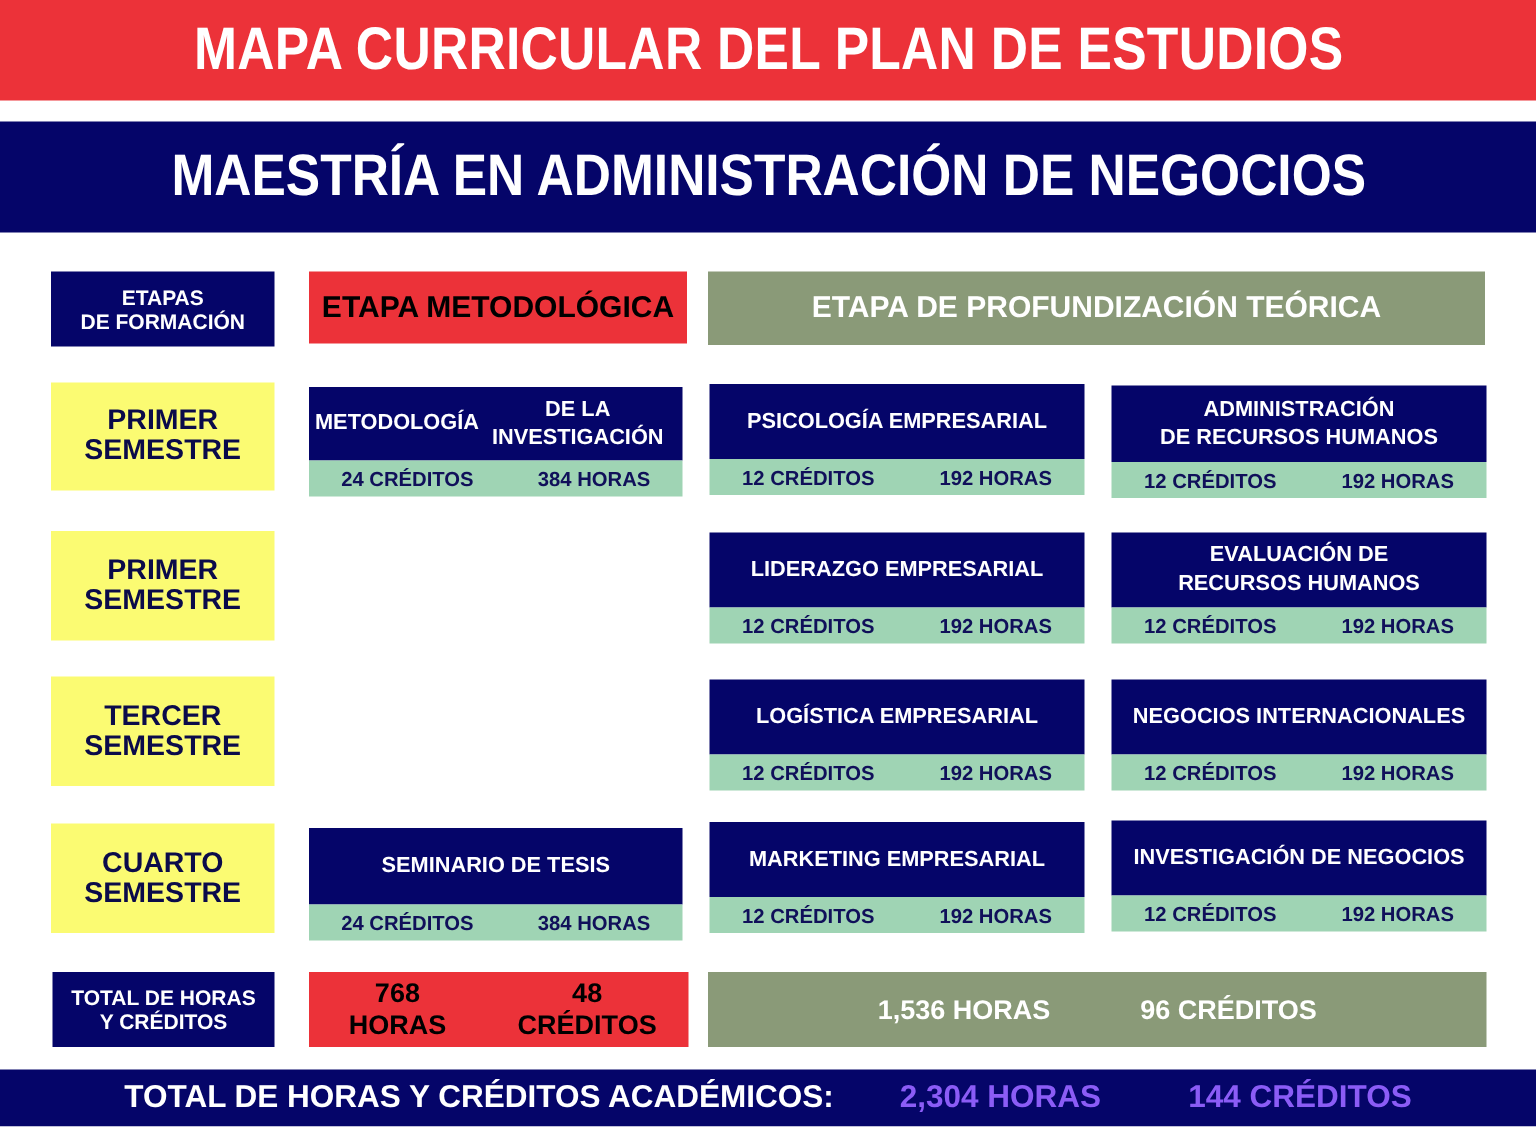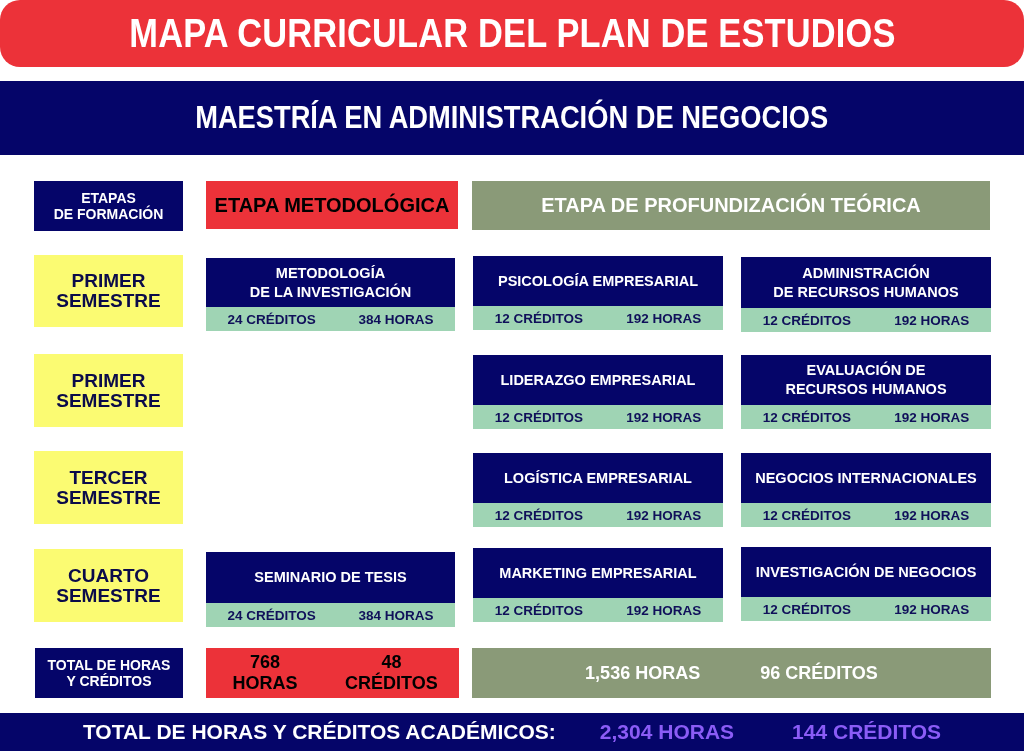--- a/index.html
+++ b/index.html
@@ -1,21 +1,21 @@
 <!DOCTYPE html>
 <html><head>
 <meta charset="utf-8">
 <style>
   html, body { margin:0; padding:0; }
   body { width:1024px; height:751px; background:#ffffff; position:relative; overflow:hidden; font-family:"Liberation Sans", sans-serif; }
   .abs { position:absolute; box-sizing:border-box; }
   .center { display:flex; align-items:center; justify-content:center; text-align:center; }
-  .title-bar { left:0; top:0; width:1024px; height:67px; background:#ec3239; color:#fff; font-weight:bold; font-size:40px; letter-spacing:0.2px;border-radius:20px; }
+  .title-bar { left:0; top:0; width:1024px; height:67px; background:#ec3239; color:#fff; font-weight:bold; font-size:40px; letter-spacing:0.2px; }
   .title-bar span { transform:scaleX(0.86); display:inline-block; }
-  .subtitle-bar { left:0; top:81px; width:1024px; height:74px; background:#050569; color:#fff; font-weight:bold; font-size:31px; }
+  .subtitle-bar { left:0; top:81px; width:1024px; height:74px; background:#050569; color:#fff; font-weight:bold; font-size:39px; }
   .subtitle-bar span { transform:scaleX(0.88); display:inline-block; }
   .navy { background:#050569; color:#fff; }
   .red { background:#ec3239; color:#000000; }
   .olive { background:#8a9a78; color:#fff; }
   .yellow { background:#fbfb72; color:#0b0b4a; }
   .stage-label { font-weight:bold; font-size:14px; line-height:16px; }
   .stage-head { font-weight:bold; font-size:20px; }
   .sem { font-weight:bold; font-size:19px; line-height:20px; }
   .course { display:flex; flex-direction:column; }
   .course .name { flex:1; display:flex; align-items:center; justify-content:center; text-align:center; font-weight:bold; font-size:14.5px; line-height:19px; color:#fff; background:#050569; padding:0 4px; }
@@ -58,21 +58,21 @@
 <div class="abs yellow center sem" style="left:34px;top:451px;width:149px;height:73px;flex-direction:column;">
   <div>TERCER</div>
   <div>SEMESTRE</div>
 </div>
 <div class="abs yellow center sem" style="left:34px;top:549px;width:149px;height:73px;flex-direction:column;">
   <div>CUARTO</div>
   <div>SEMESTRE</div>
 </div>
 
 <div class="abs course" style="left:206px;top:258px;width:249px;height:73px;">
-  <div class="name" style="flex-direction:column;">
+  <div class="name" style="flex-direction:row;">
     <div>METODOLOGÍA</div>
     <div>DE LA INVESTIGACIÓN</div>
   </div>
   <div class="meta">
     <span>24 CRÉDITOS</span>
     <span>384 HORAS</span>
   </div>
 </div>
 <div class="abs course" style="left:473px;top:256px;width:250px;height:74px;">
   <div class="name">

